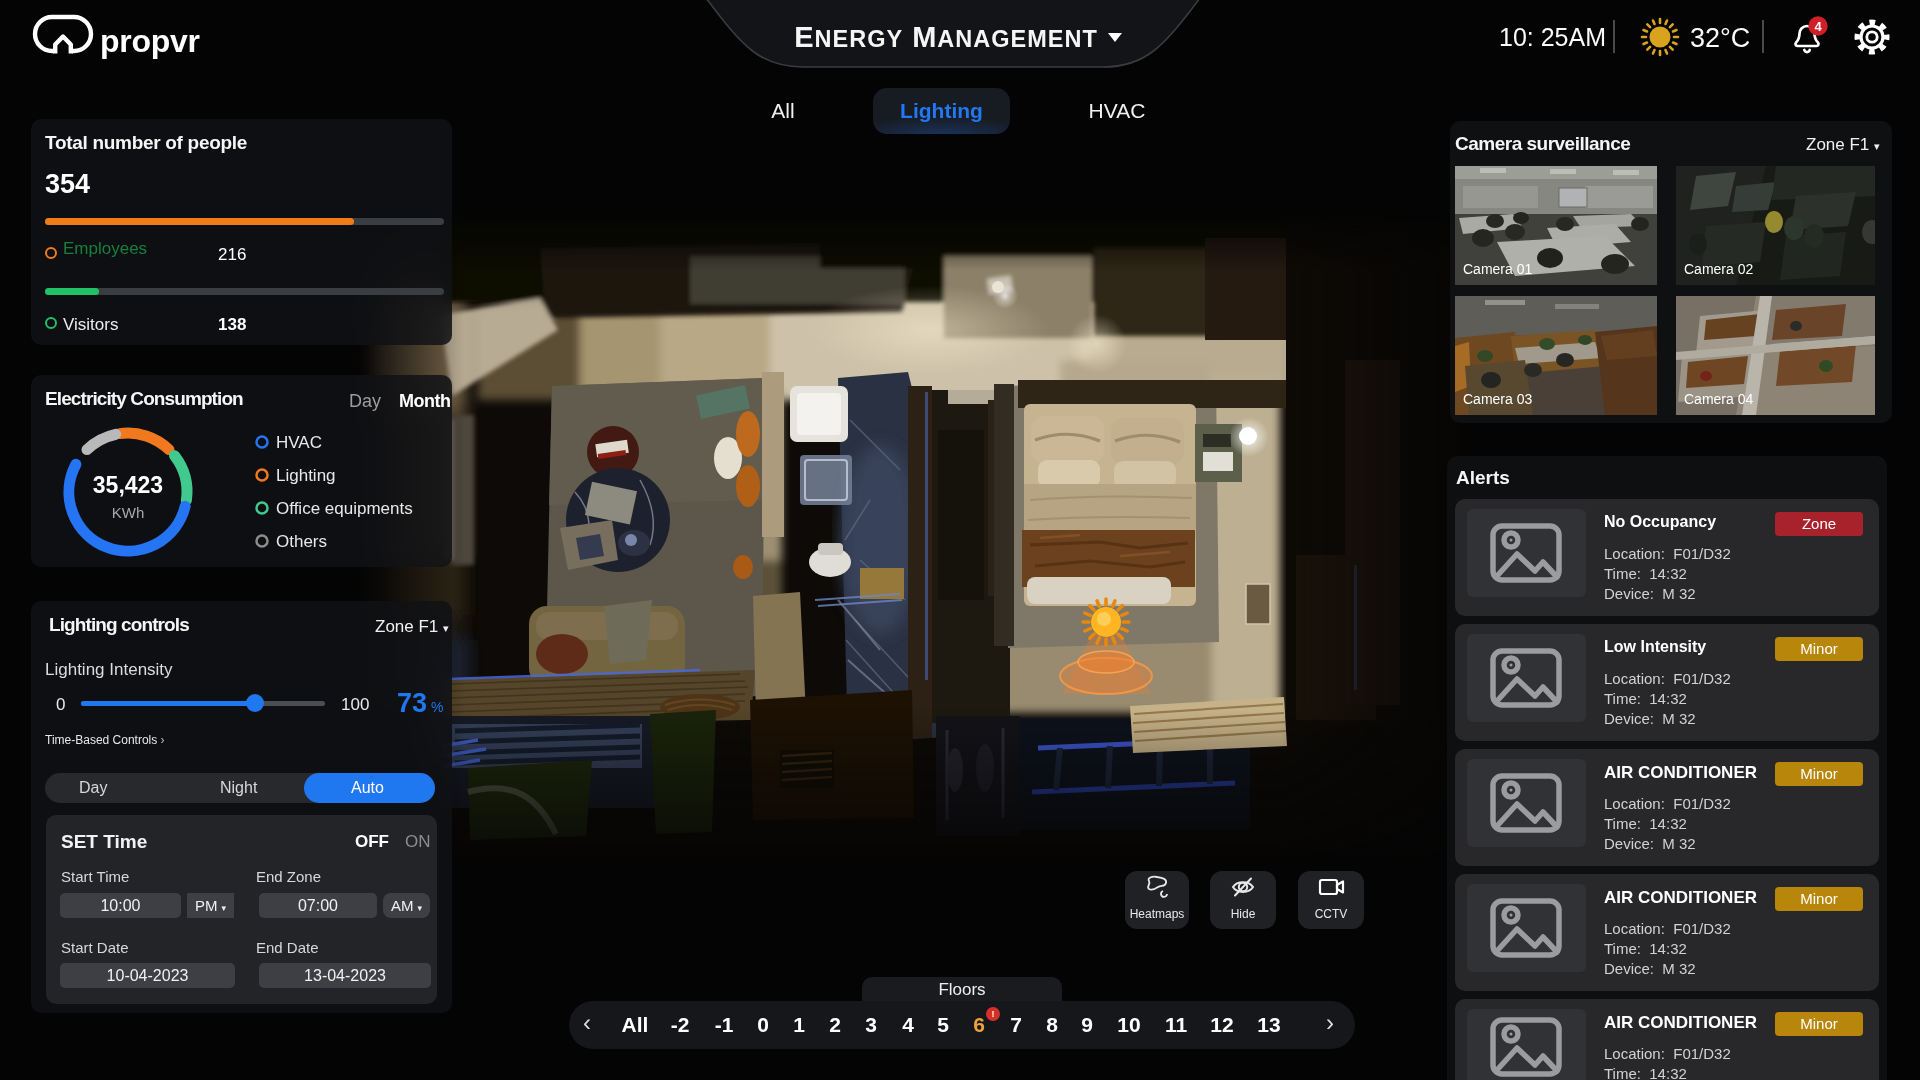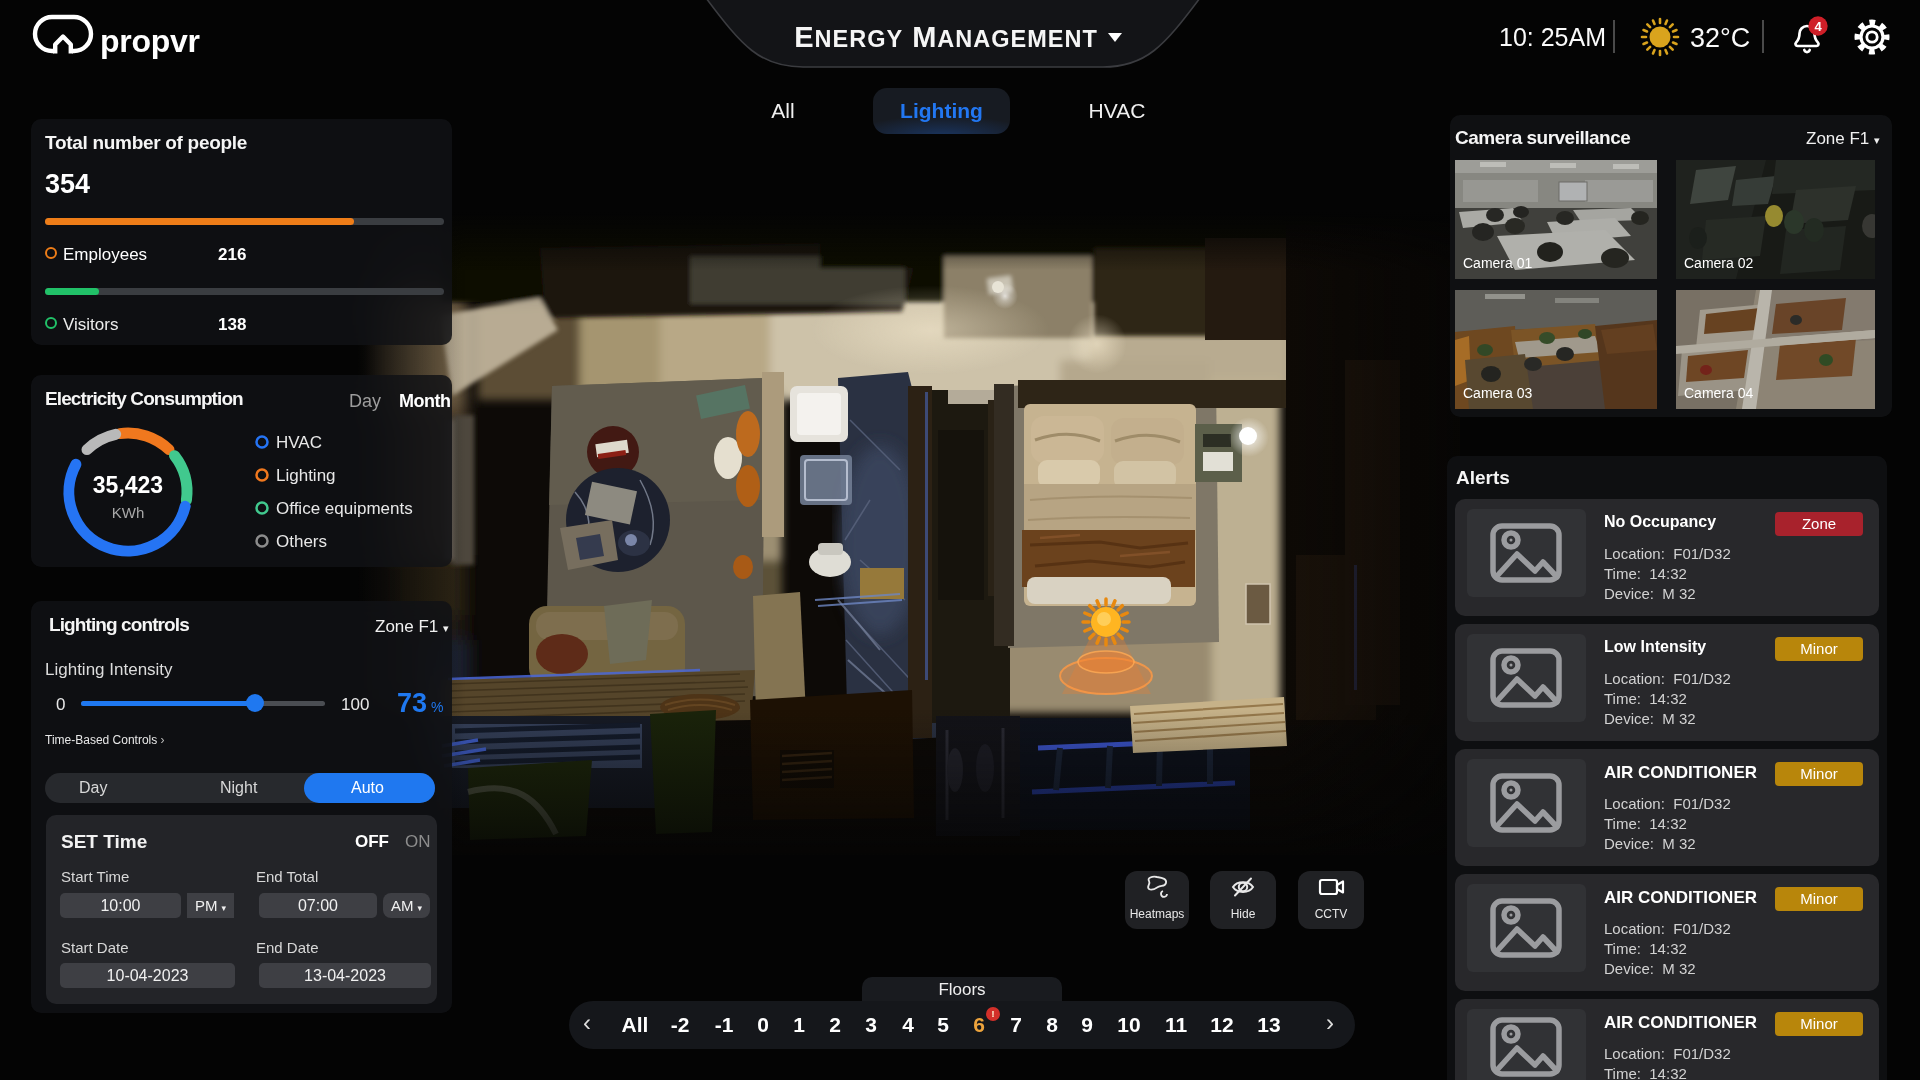--- a/index.html
+++ b/index.html
@@ -301,22 +301,22 @@
 <div class="abs" style="left:873px;top:99px;width:137px;height:26px;font-size:21px;font-weight:bold;color:#2277f2;text-align:center;">Lighting</div>
 <div class="abs" style="left:1077px;top:99px;width:80px;height:26px;font-size:21px;color:#f0f0f0;text-align:center;">HVAC</div>
 
 <div class="panel" style="left:31px;top:119px;width:421px;height:226px;">
   <div class="abs" style="left:14px;top:13px;font-size:19px;font-weight:bold;letter-spacing:-0.3px;color:#f5f5f5;">Total number of people</div>
   <div class="abs" style="left:14px;top:50px;font-size:27px;font-weight:bold;color:#fff;">354</div>
   <div class="abs" style="left:14px;top:99px;width:399px;height:7px;border-radius:4px;background:#3a3d41;">
     <div style="width:309px;height:7px;border-radius:4px;background:#ee7d18;"></div>
   </div>
   <div class="abs" style="left:14px;top:128px;width:12px;height:12px;border-radius:50%;border:2.5px solid #ee7d18;"></div>
-  <div class="abs" style="left:32px;top:126px;font-size:17px;color:#ffffff;">Employees</div>
-  <div class="abs" style="left:187px;top:126px;font-size:17px;font-weight:bold;color:#fff;">216</div>
+  <div class="abs" style="left:32px;top:120px;font-size:17px;color:#15803d;">Employees</div>
+  <div class="abs" style="left:187px;top:126px;font-size:17px;font-weight:normal;color:#fff;">216</div>
   <div class="abs" style="left:14px;top:169px;width:399px;height:7px;border-radius:4px;background:#3a3d41;">
     <div style="width:54px;height:7px;border-radius:4px;background:#21c168;"></div>
   </div>
   <div class="abs" style="left:14px;top:198px;width:12px;height:12px;border-radius:50%;border:2.5px solid #21c168;"></div>
   <div class="abs" style="left:32px;top:196px;font-size:17px;color:#ececec;">Visitors</div>
   <div class="abs" style="left:187px;top:196px;font-size:17px;font-weight:bold;color:#fff;">138</div>
 </div>
 
 <div class="panel" style="left:31px;top:375px;width:421px;height:192px;">
   <div class="abs" style="left:14px;top:13px;font-size:19px;font-weight:bold;letter-spacing:-0.9px;color:#f5f5f5;">Electricity Consumption</div>
@@ -364,31 +364,31 @@
   <div class="abs" style="left:189px;top:178px;font-size:16px;color:#d8d8d8;">Night</div>
   <div class="abs" style="left:320px;top:178px;font-size:16px;color:#fff;">Auto</div>
 
   <div class="abs" style="left:15px;top:214px;width:391px;height:189px;border-radius:10px;background:#232428;">
     <div class="abs" style="left:15px;top:16px;font-size:19px;font-weight:bold;color:#f2f2f2;">SET Time</div>
     <div class="abs" style="left:309px;top:17px;font-size:17px;font-weight:bold;color:#fff;">OFF</div>
     <div class="abs" style="left:359px;top:17px;font-size:17px;color:#8d8d8d;">ON</div>
     <div class="abs" style="left:15px;top:53px;font-size:15px;color:#d8d8d8;">Start Time</div>
     <div class="abs" style="left:14px;top:78px;width:121px;height:25px;border-radius:5px;background:#3e3f44;text-align:center;font-size:16px;line-height:25px;color:#f0f0f0;">10:00</div>
     <div class="abs" style="left:141px;top:78px;width:47px;height:25px;border-radius:0;background:#3e3f44;text-align:center;font-size:15px;line-height:25px;color:#f0f0f0;">PM <span style="font-size:9px;">▾</span></div>
-    <div class="abs" style="left:210px;top:53px;font-size:15px;color:#d8d8d8;">End Total</div>
+    <div class="abs" style="left:210px;top:53px;font-size:15px;color:#d8d8d8;">End Zone</div>
     <div class="abs" style="left:213px;top:78px;width:118px;height:25px;border-radius:5px;background:#3e3f44;text-align:center;font-size:16px;line-height:25px;color:#f0f0f0;">07:00</div>
     <div class="abs" style="left:337px;top:78px;width:47px;height:25px;border-radius:8px;background:#3e3f44;text-align:center;font-size:15px;line-height:25px;color:#f0f0f0;">AM <span style="font-size:9px;">▾</span></div>
     <div class="abs" style="left:15px;top:124px;font-size:15px;color:#d8d8d8;">Start Date</div>
     <div class="abs" style="left:14px;top:148px;width:175px;height:25px;border-radius:5px;background:#3e3f44;text-align:center;font-size:16px;line-height:25px;color:#f0f0f0;">10-04-2023</div>
     <div class="abs" style="left:210px;top:124px;font-size:15px;color:#d8d8d8;">End Date</div>
     <div class="abs" style="left:213px;top:148px;width:172px;height:25px;border-radius:5px;background:#3e3f44;text-align:center;font-size:16px;line-height:25px;color:#f0f0f0;">13-04-2023</div>
   </div>
 </div>
 
-<div class="panel" style="left:1450px;top:115px;width:442px;height:302px;background:rgba(16,17,19,0.95);">
+<div class="panel" style="left:1450px;top:121px;width:442px;height:302px;background:rgba(16,17,19,0.95);">
   <div class="abs" style="left:5px;top:12px;font-size:19px;font-weight:bold;letter-spacing:-0.5px;color:#f5f5f5;">Camera surveillance</div>
   <div class="abs" style="left:356px;top:14px;font-size:17px;color:#f0f0f0;">Zone F1 <span style="font-size:11px;">▾</span></div>
   <div class="abs" id="cam1" style="left:5px;top:45px;width:202px;height:119px;overflow:hidden;">
     <svg width="202" height="119" viewBox="0 0 202 119">
       <rect width="202" height="119" fill="#53534d"></rect>
       <rect width="202" height="48" fill="#aeada6"></rect>
       <rect x="0" y="0" width="202" height="13" fill="#c9c9c3"></rect>
       <rect x="25" y="2" width="26" height="5" fill="#f2f2ec"></rect>
       <rect x="95" y="3" width="26" height="5" fill="#f2f2ec"></rect>
       <rect x="158" y="4" width="26" height="5" fill="#f2f2ec"></rect>

